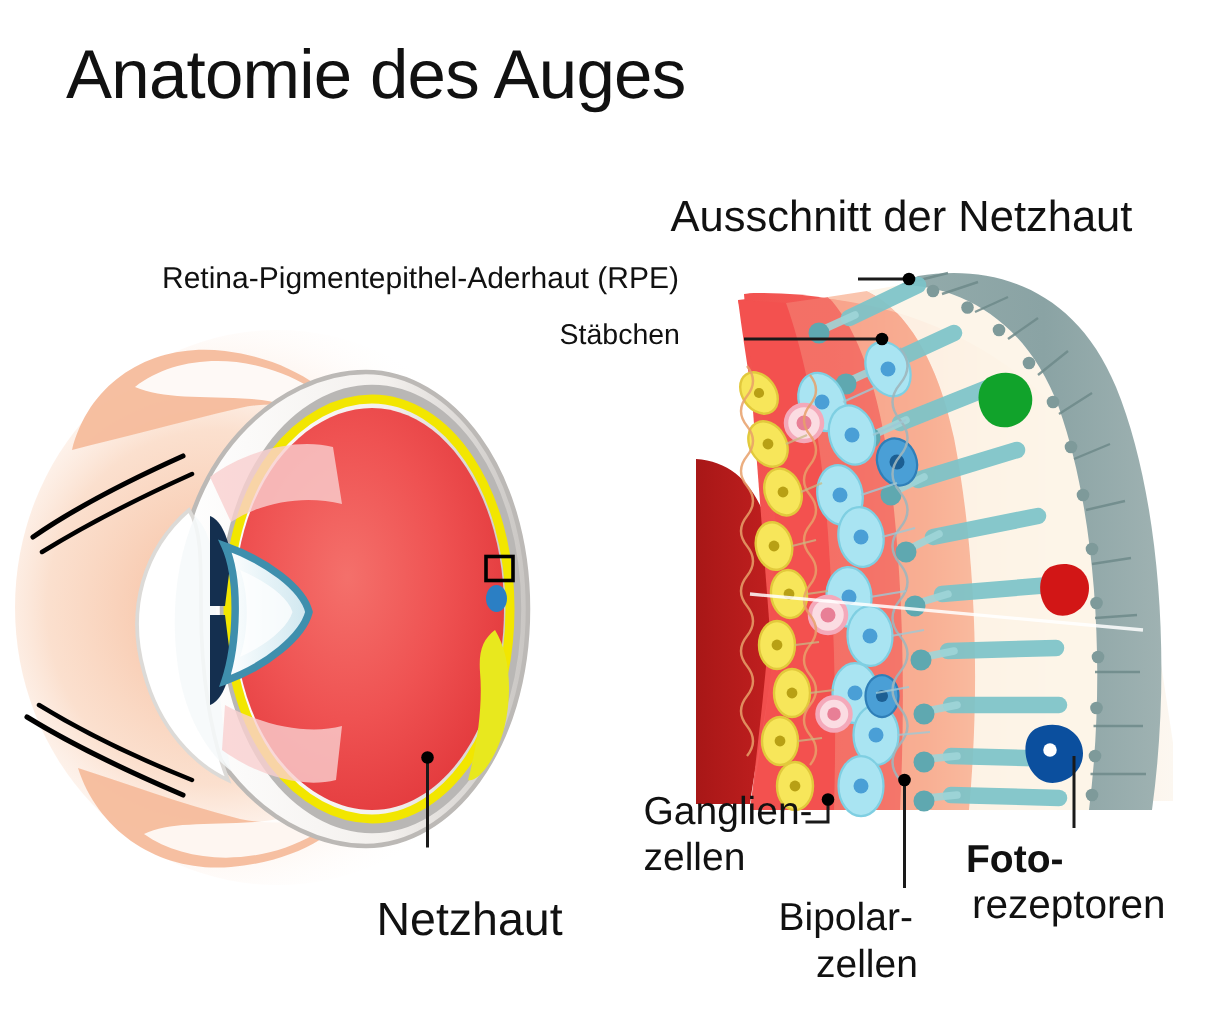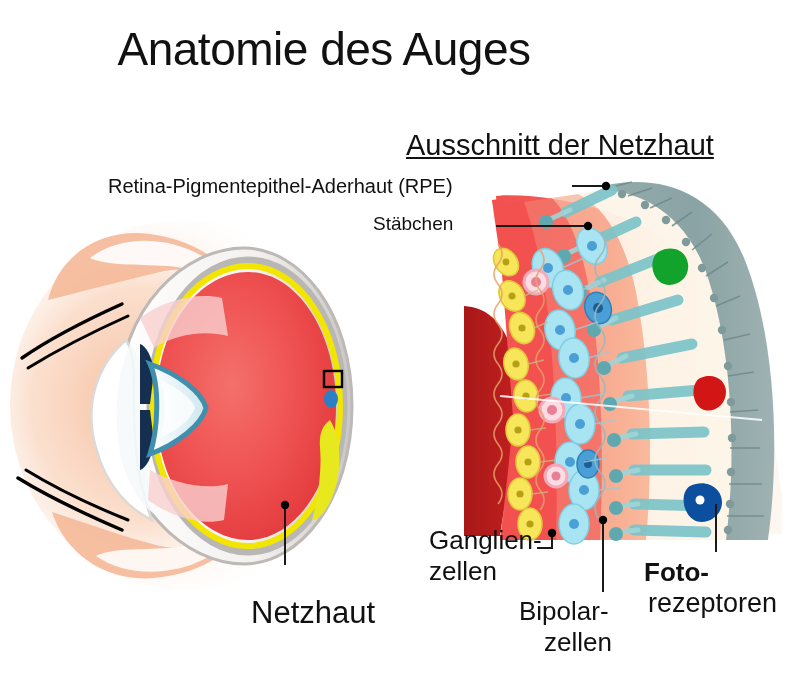--- a/index.html
+++ b/index.html
@@ -23,30 +23,30 @@
   }
   .txt {
     position: absolute;
     white-space: pre;
     color: #111111;
     font-family: "Liberation Sans", sans-serif;
   }
   #title {
     left: 0; top: 22px;
     width: 648px;
-    text-align: center;
+    text-align: left;
     font-size: 46px;
     letter-spacing: -0.5px;
+    padding-left: 44px;
   }
   #subtitle {
     left: 406px; top: 129px;
     width: 390px;
-    text-align: left;
+    text-align: center;
     font-size: 29px;
-    text-decoration: underline;
   }
   #lbl-rpe   { left: 108px; top: 175px; font-size: 20px; }
   #lbl-stab  { left: 373px; top: 213px; font-size: 19px; }
   #lbl-netz  { left: 251px; top: 595px; font-size: 31px; }
   #lbl-gang1 { left: 429px; top: 525px; font-size: 26px; }
   #lbl-gang2 { left: 429px; top: 556px; font-size: 26px; }
   #lbl-bip1  { left: 519px; top: 596px; font-size: 26px; }
   #lbl-bip2  { left: 544px; top: 627px; font-size: 26px; }
   #lbl-foto1 { left: 644px; top: 557px; font-size: 26px; font-weight: bold; }
   #lbl-foto2 { left: 648px; top: 588px; font-size: 27px; }

